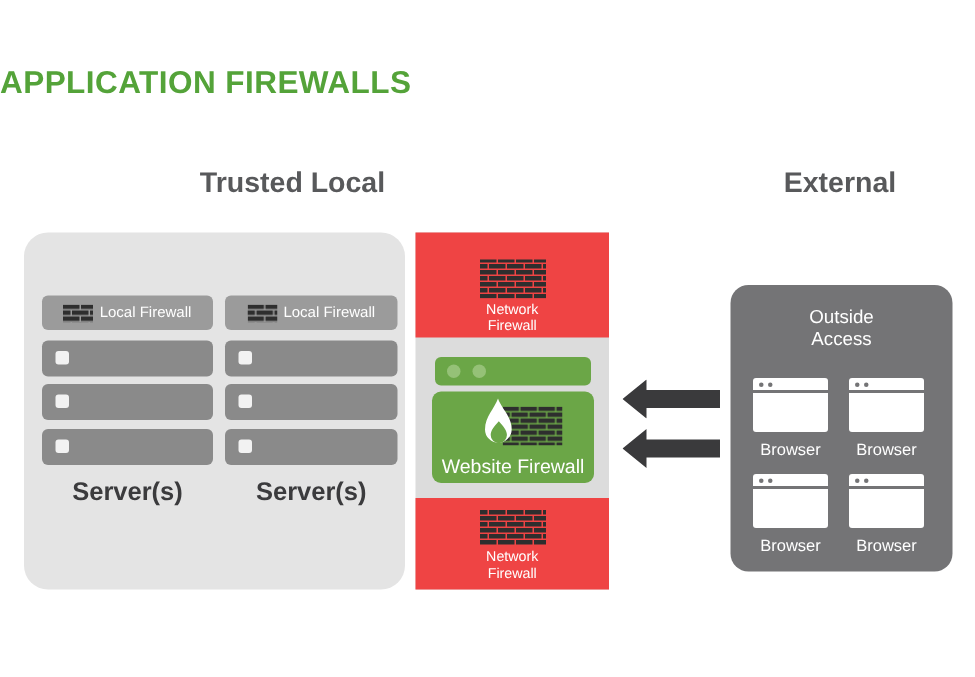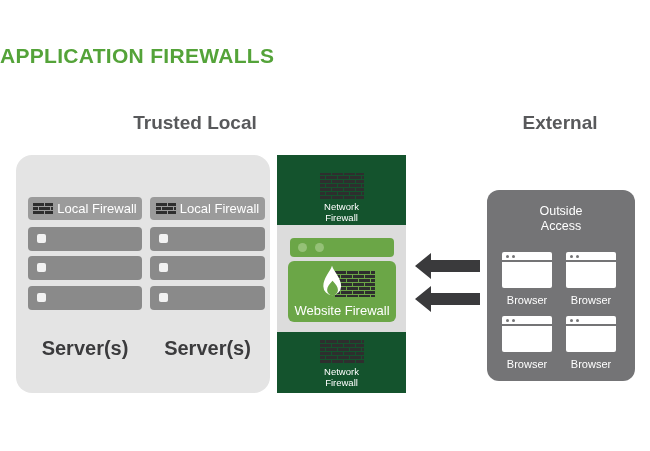--- a/index.html
+++ b/index.html
@@ -13,30 +13,30 @@
   .zh-trusted{left:60px;width:270px;}
   .zh-external{left:460px;width:200px;}
 
   
   .trusted-box{position:absolute;left:16px;top:155px;width:254px;height:238px;
                background:#E4E4E4;border-radius:16px;}
   .col{position:absolute;top:0;height:238px;}
   .col1{left:12px;width:114px;}
   .col2{left:134px;width:115px;}
   .fw-bar{position:absolute;top:42px;left:0;right:0;height:23px;background:#9B9B9B;border-radius:4px;
-          color:#fff;font-size:13px;display:flex;align-items:center;justify-content:center;gap:4px;}
+          color:#fff;font-size:10px;display:flex;align-items:center;justify-content:center;gap:4px;}
   .srv{position:absolute;left:0;right:0;height:24px;background:#8A8A8A;border-radius:4px;}
   .srv1{top:72px;}.srv2{top:101px;}.srv3{top:131px;}
   .led{position:absolute;left:9px;top:7px;width:9px;height:9px;background:#F2F2F2;border-radius:2px;}
   .col-label{position:absolute;top:163px;left:0;right:0;text-align:center;
-             font-weight:bold;font-size:20px;color:#3B3B3D;margin-top:19px;}
+             font-weight:bold;font-size:17px;color:#3B3B3D;}
 
   
   .strip{position:absolute;left:277px;top:155px;width:129px;height:238px;background:#DCDCDC;}
-  .nf{position:absolute;left:0;width:129px;background:#14532d;color:#fff;text-align:center;}
+  .nf{position:absolute;left:0;width:129px;background:#ef4444;color:#fff;text-align:center;}
   .nf-top{top:0;height:70px;}
   .nf-bottom{bottom:0;height:61px;}
   .nf svg{display:block;margin:0 auto;}
   .nf-top svg{padding-top:9px;}
   .nf-bottom svg{padding-top:4px;}
   .nf-label{font-size:9.5px;line-height:11px;width:60px;margin:2px auto 0;}
 
   .wf-bar{position:absolute;left:13px;top:83px;width:104px;height:19px;background:#6BA647;border-radius:4px;}
   .dot{position:absolute;top:5px;width:9px;height:9px;border-radius:50%;background:#95C177;}
   .dot1{left:8px;}.dot2{left:25px;}

